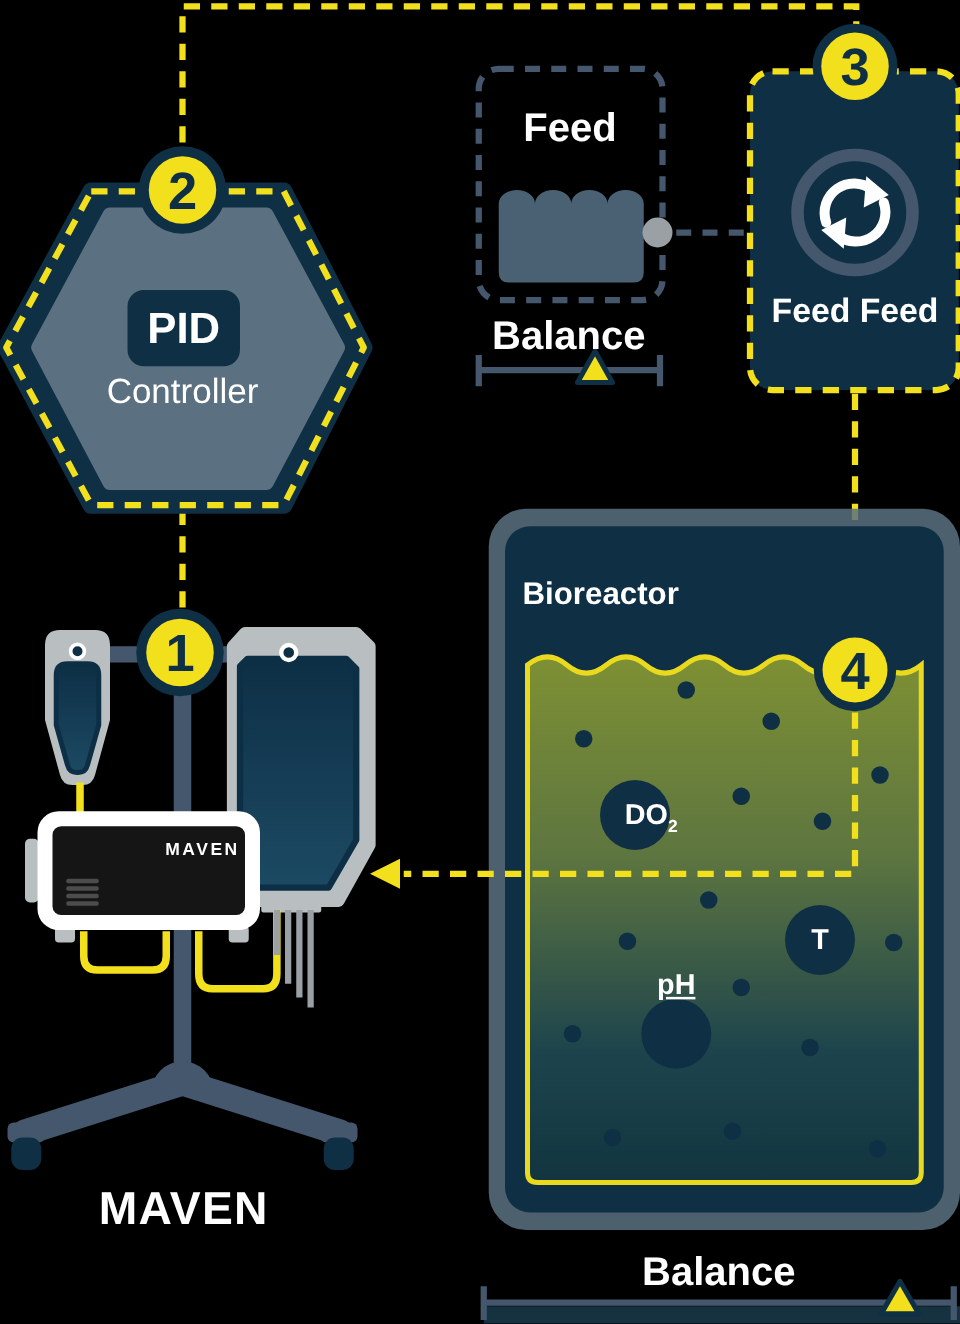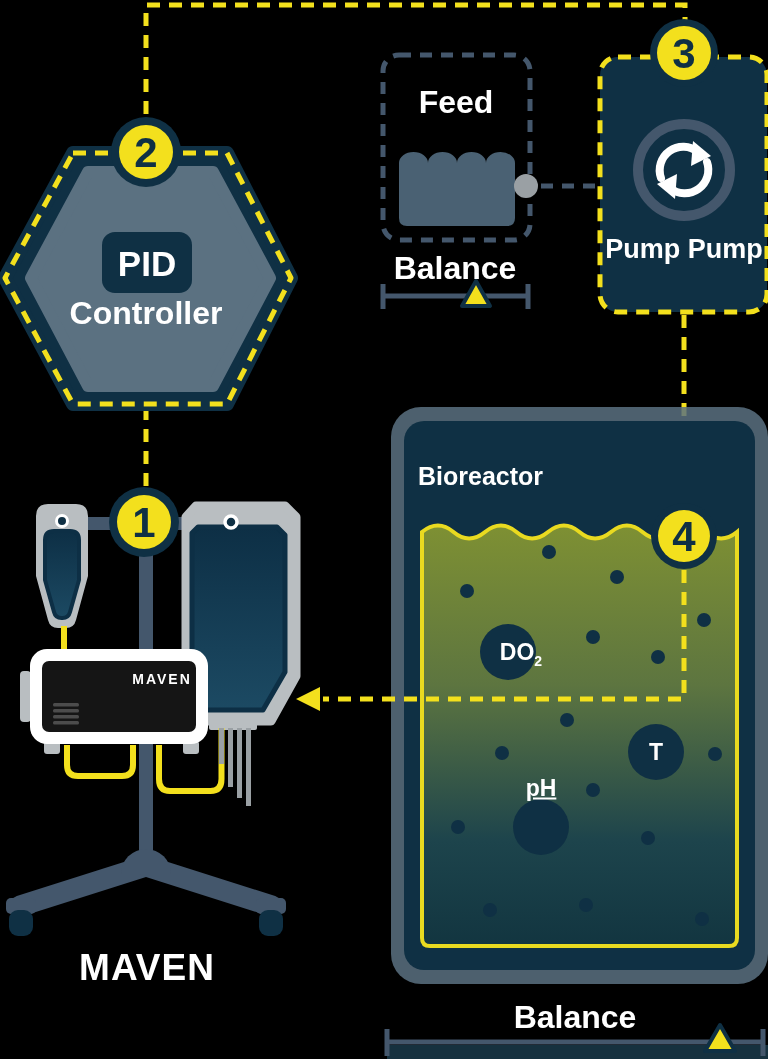--- a/index.html
+++ b/index.html
@@ -23,21 +23,21 @@
   .stop-lb{stop-color:var(--liquid_bottom);}
   .stop-bt{stop-color:#0d2f45;}
   .stop-bb{stop-color:#1c4a63;}
 
   
   .lbl{position:absolute;color:#fff;white-space:nowrap;transform:translate(-50%,-50%);
        text-align:center;line-height:1;}
   .badge-num{position:absolute;color:var(--navy);font-size:42px;font-weight:bold;
        transform:translate(-50%,-50%);line-height:1;}
   .pid-title{font-size:35px;font-weight:bold;text-align:center;}
-  .pid-sub{font-size:32px;font-weight:700;}
+  .pid-sub{font-size:28px;font-weight:400;}
   .box-lbl{font-size:32px;font-weight:bold;}
   .pump-lbl{font-size:27px;font-weight:bold;}
   .bio-title{font-size:25px;font-weight:bold;transform:translate(0,-50%);text-align:right;}
   .sensor-lbl{font-size:23px;font-weight:bold;}
   .sensor-sub{font-size:14px;font-weight:bold;position:relative;top:6px;}
   .station-lbl{font-size:37px;font-weight:bold;letter-spacing:1px;}
   .logo-lbl{font-size:14px;font-weight:bold;letter-spacing:2px;}
 </style>
 </head>
 <body>
@@ -208,21 +208,21 @@
 <div class="badge-num" style="left:144px;top:523px;">1</div>
 <div class="badge-num" style="left:684px;top:54px;">3</div>
 <div class="badge-num" style="left:684px;top:537px;">4</div>
 
 <div class="lbl pid-title" style="left:147px;top:263px;">PID</div>
 <div class="lbl pid-sub" style="left:146px;top:313px;">Controller</div>
 
 <div class="lbl box-lbl" style="left:456px;top:102px;">Feed</div>
 <div class="lbl box-lbl" style="left:455px;top:268px;">Balance</div>
 
-<div class="lbl pump-lbl" style="left:684px;top:249px;">Pump Pump</div>
+<div class="lbl pump-lbl" style="left:684px;top:249px;">Feed Feed</div>
 
 <div class="lbl bio-title" style="left:418px;top:476px;">Bioreactor</div>
 <div class="lbl sensor-lbl" style="left:521px;top:652px;"><span>DO</span><span class="sensor-sub">2</span></div>
 <div class="lbl sensor-lbl" style="left:656px;top:752px;">T</div>
 <div class="lbl sensor-lbl" style="left:541px;top:788px;text-decoration:underline;">pH</div>
 <div class="lbl box-lbl" style="left:575px;top:1017px;">Balance</div>
 
 <div class="lbl logo-lbl" style="left:162px;top:679px;">MAVEN</div>
 <div class="lbl station-lbl" style="left:147px;top:967px;">MAVEN</div>
 

